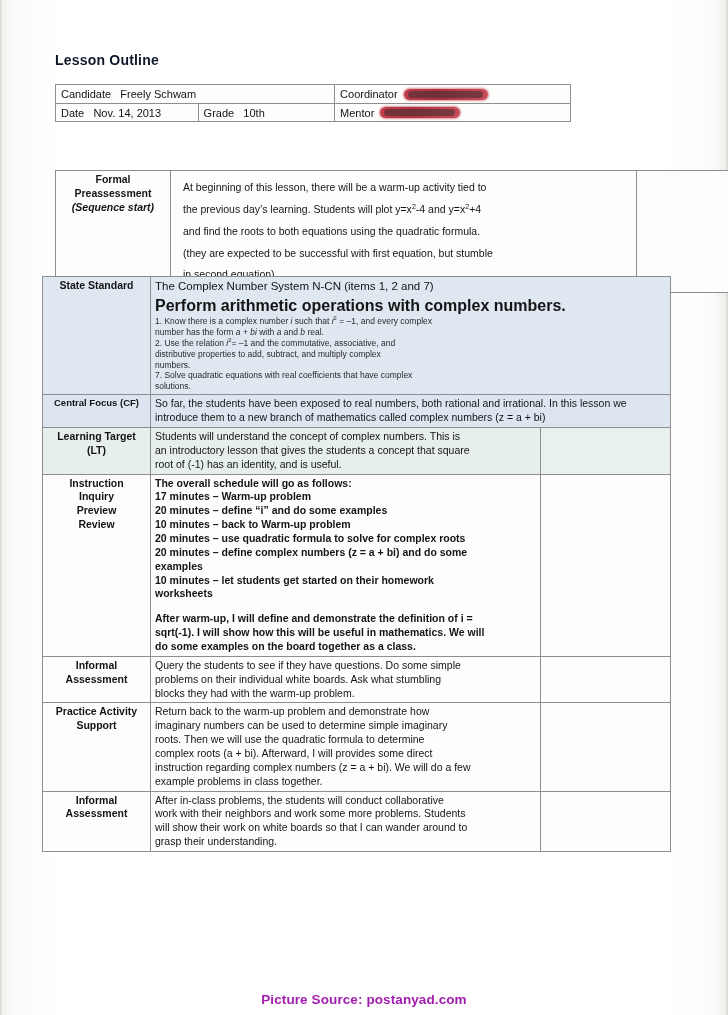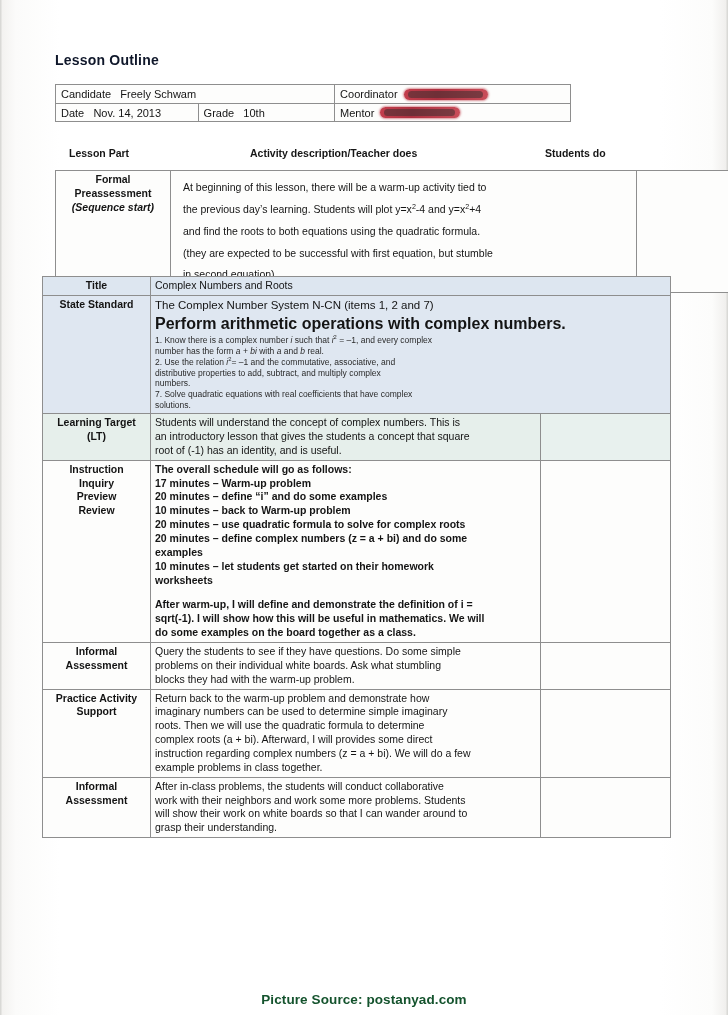--- a/index.html
+++ b/index.html
@@ -171,25 +171,20 @@
         <span>10th</span>
       </td>
       <td>
         <span>Mentor</span>
         <span class="redact w2"></span>
       </td>
     </tr>
   </tbody>
     </table>
 
-  <div class="colheads">
-    <span class="ch-part">Lesson Part</span>
-    <span class="ch-act">Activity description/Teacher does</span>
-    <span class="ch-stu">Students do</span>
-  </div>
 
   <table class="doc" id="pre-table">
     <tbody>
         <tr>
       <td class="c-part">
         <div>Formal</div>
         <div>Preassessment</div>
         <div class="seq" style="font-style:italic">(Sequence start)</div>
       </td>
       <td class="c-act">
@@ -200,40 +195,43 @@
         <p>in second equation)</p>
       </td>
       <td class="c-stu"></td>
     </tr>
   </tbody>
     </table>
 
   <table class="doc" id="body-table">
 
     <tbody>
-        <tr>
-      <td class="lbl blue">Title</td>
-      <td class="body-text blue" colspan="2">Complex Numbers and Roots</td>
-    </tr>
 
     <tr>
       <td class="lbl blue2">State Standard</td>
       <td class="body-text blue2" colspan="2">
         <p class="std-head">The Complex Number System N-CN (items 1, 2 and 7)</p>
         <p class="std-bold">Perform arithmetic operations with complex numbers.</p>
         <p class="std-small"><span>1. Know there is a complex number </span><i>i</i><span> such that </span><i>i</i><sup>2</sup><span> = –1, and every complex</span></p>
         <p class="std-small"><span>number has the form </span><i>a</i><span> + </span><i>bi</i><span> with </span><i>a</i><span> and </span><i>b</i><span> real.</span></p>
         <p class="std-small"><span>2. Use the relation </span><i>i</i><sup>2</sup><span>= –1 and the commutative, associative, and</span></p>
         <p class="std-small">distributive properties to add, subtract, and multiply complex</p>
         <p class="std-small">numbers.</p>
         <p class="std-small">7. Solve quadratic equations with real coefficients that have complex</p>
         <p class="std-small">solutions.</p>
       </td>
     </tr>
 
+    <tr>
+      <td class="lbl blue" style="font-size:9.5px">Central Focus (CF)</td>
+      <td class="body-text blue" colspan="2">
+        <p>So far, the students have been exposed to real numbers, both rational and irrational.  In this lesson we</p>
+        <p>introduce them to a new branch of mathematics called complex numbers (z = a + bi)</p>
+      </td>
+    </tr>
 
     <tr>
       <td class="lbl mint">
         <div>Learning Target</div>
         <div>(LT)</div>
       </td>
       <td class="body-text mint">
         <p>Students will understand the concept of complex numbers.  This is</p>
         <p>an introductory lesson that gives the students a concept that square</p>
         <p>root of (-1) has an identity, and is useful.</p>
@@ -305,15 +303,15 @@
         <p>work with their neighbors and work some more problems.  Students</p>
         <p>will show their work on white boards so that I can wander around to</p>
         <p>grasp their understanding.</p>
       </td>
       <td class="rt plain"></td>
     </tr>
 
   </tbody>
     </table>
 
-  <div class="footer" style="color: #14532d;">Picture Source: postanyad.com</div>
+  <div class="footer" style="color: #a21caf;">Picture Source: postanyad.com</div>
 
 </div>
 
 </body></html>

